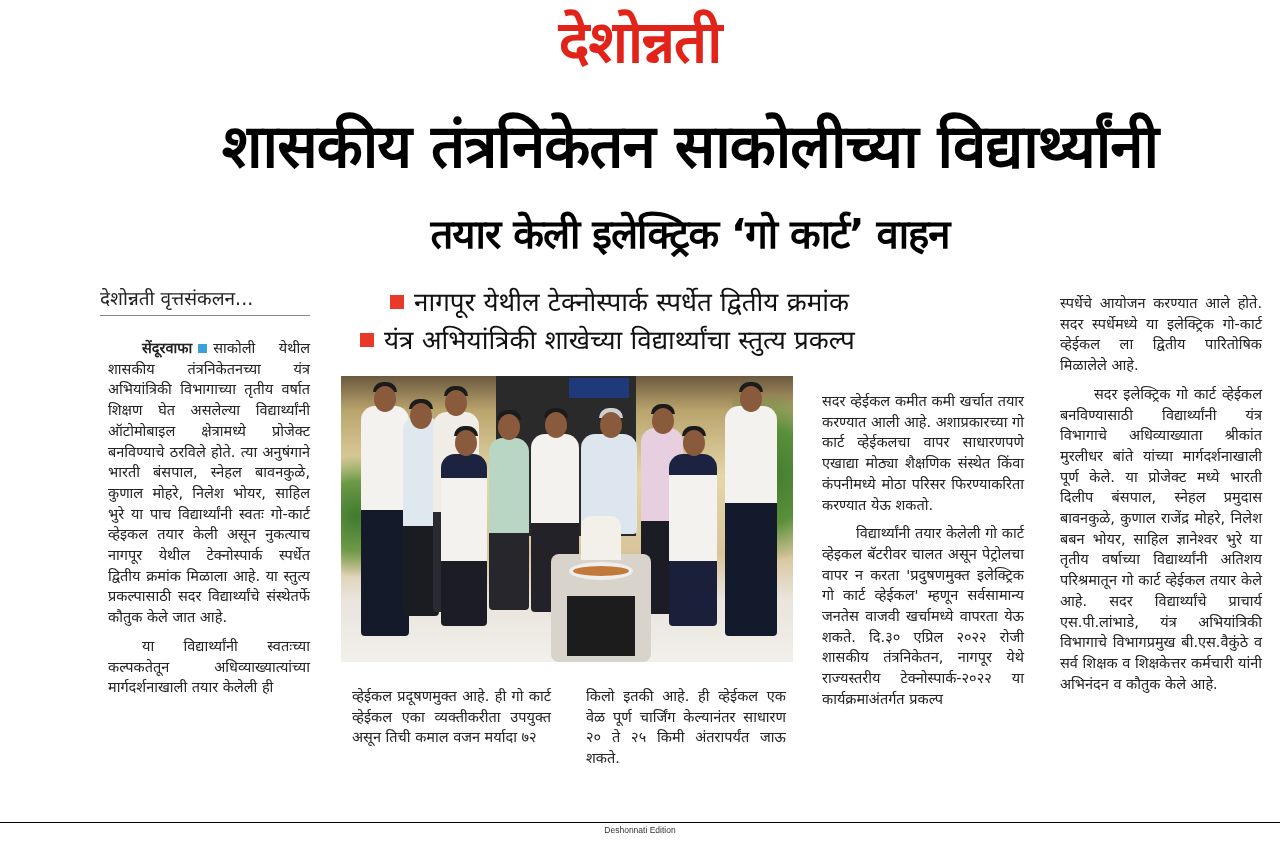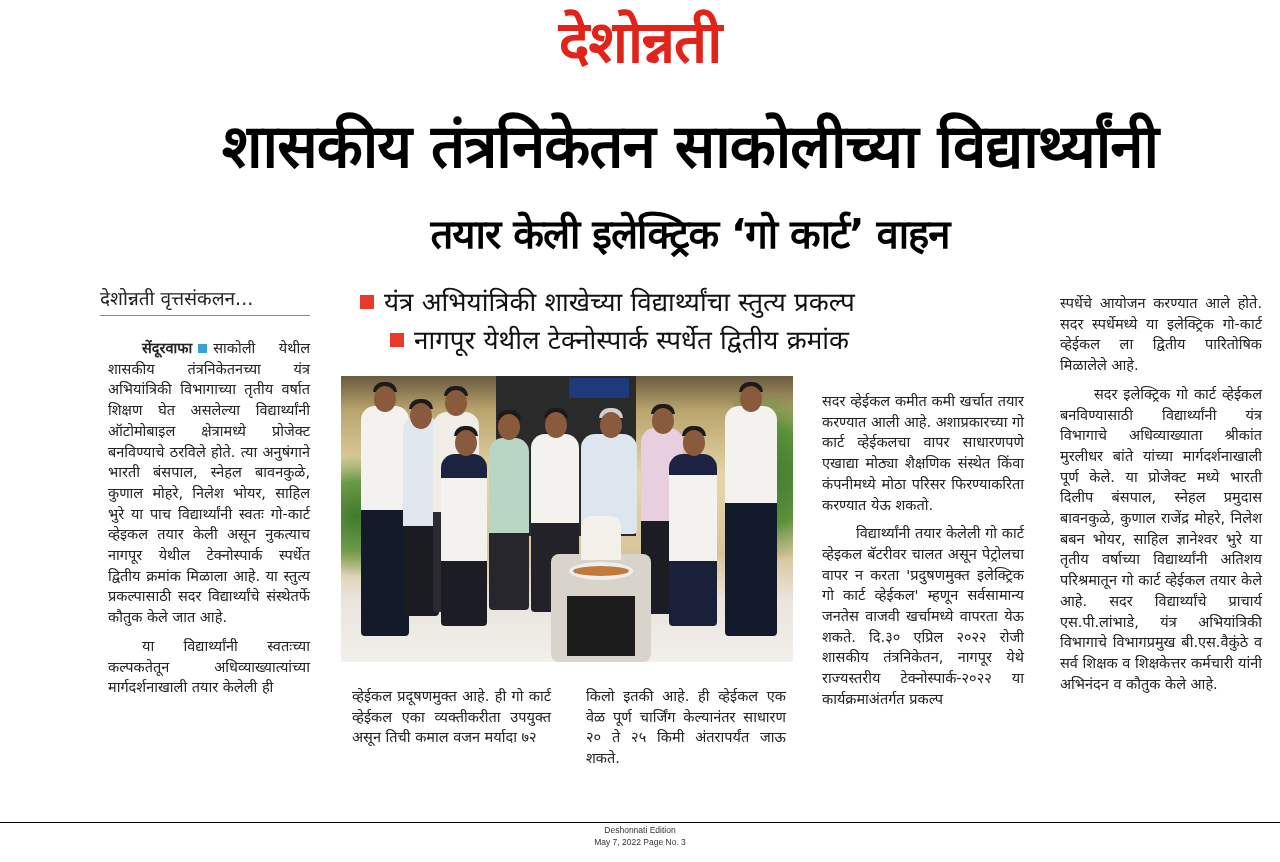--- a/index.html
+++ b/index.html
@@ -74,25 +74,25 @@
 </div>
 
 <div class="headline">
   <span class="l1">शासकीय तंत्रनिकेतन साकोलीच्या विद्यार्थ्यांनी</span>
   <span class="l2">तयार केली इलेक्ट्रिक ‘गो कार्ट’ वाहन</span>
 </div>
 
 <div class="byline">देशोन्नती वृत्तसंकलन...</div>
 
 <div class="subheads">
+  <span class="s s1">
+    <span class="sq-red"></span><span>नागपूर येथील टेक्नोस्पार्क स्पर्धेत द्वितीय क्रमांक</span>
+  </span>
   <span class="s s2">
     <span class="sq-red"></span><span>यंत्र अभियांत्रिकी शाखेच्या विद्यार्थ्यांचा स्तुत्य प्रकल्प</span>
-  </span>
-  <span class="s s1">
-    <span class="sq-red"></span><span>नागपूर येथील टेक्नोस्पार्क स्पर्धेत द्वितीय क्रमांक</span>
   </span>
 </div>
 
 <div class="col col1">
   <p class="indent">
     <span class="dateline">सेंदूरवाफा</span><span class="sq-blue"></span><span>साकोली येथील शासकीय तंत्रनिकेतनच्या यंत्र अभियांत्रिकी विभागाच्या तृतीय वर्षात शिक्षण घेत असलेल्या विद्यार्थ्यांनी ऑटोमोबाइल क्षेत्रामध्ये प्रोजेक्ट बनविण्याचे ठरविले होते. त्या अनुषंगाने भारती बंसपाल, स्नेहल बावनकुळे, कुणाल मोहरे, निलेश भोयर, साहिल भुरे या पाच विद्यार्थ्यांनी स्वतः गो-कार्ट व्हेइकल तयार केली असून नुकत्याच नागपूर येथील टेक्नोस्पार्क स्पर्धेत द्वितीय क्रमांक मिळाला आहे. या स्तुत्य प्रकल्पासाठी सदर विद्यार्थ्यांचे संस्थेतर्फे कौतुक केले जात आहे.</span>
   </p>
   <p class="indent">या विद्यार्थ्यांनी स्वतःच्या कल्पकतेतून अधिव्याख्यात्यांच्या मार्गदर्शनाखाली तयार केलेली ही</p>
 </div>
 
@@ -163,14 +163,13 @@
 </div>
 
 <div class="col col5">
   <p>स्पर्धेचे आयोजन करण्यात आले होते. सदर स्पर्धेमध्ये या इलेक्ट्रिक गो-कार्ट व्हेईकल ला द्वितीय पारितोषिक मिळालेले आहे.</p>
   <p class="indent">सदर इलेक्ट्रिक गो कार्ट व्हेईकल बनविण्यासाठी विद्यार्थ्यांनी यंत्र विभागाचे अधिव्याख्याता श्रीकांत मुरलीधर बांते यांच्या मार्गदर्शनाखाली पूर्ण केले. या प्रोजेक्ट मध्ये भारती दिलीप बंसपाल, स्नेहल प्रमुदास बावनकुळे, कुणाल राजेंद्र मोहरे, निलेश बबन भोयर, साहिल ज्ञानेश्वर भुरे या तृतीय वर्षाच्या विद्यार्थ्यांनी अतिशय परिश्रमातून गो कार्ट व्हेईकल तयार केले आहे. सदर विद्यार्थ्यांचे प्राचार्य एस.पी.लांभाडे, यंत्र अभियांत्रिकी विभागाचे विभागप्रमुख बी.एस.वैकुंठे व सर्व शिक्षक व शिक्षकेत्तर कर्मचारी यांनी अभिनंदन व कौतुक केले आहे.</p>
 </div>
 
 <div class="footer-rule"></div>
 <div class="footer">
   <span>Deshonnati Edition</span>
-  <span>May 7, 2022 Page No. 3</span>
 </div>
 
 </body></html>

